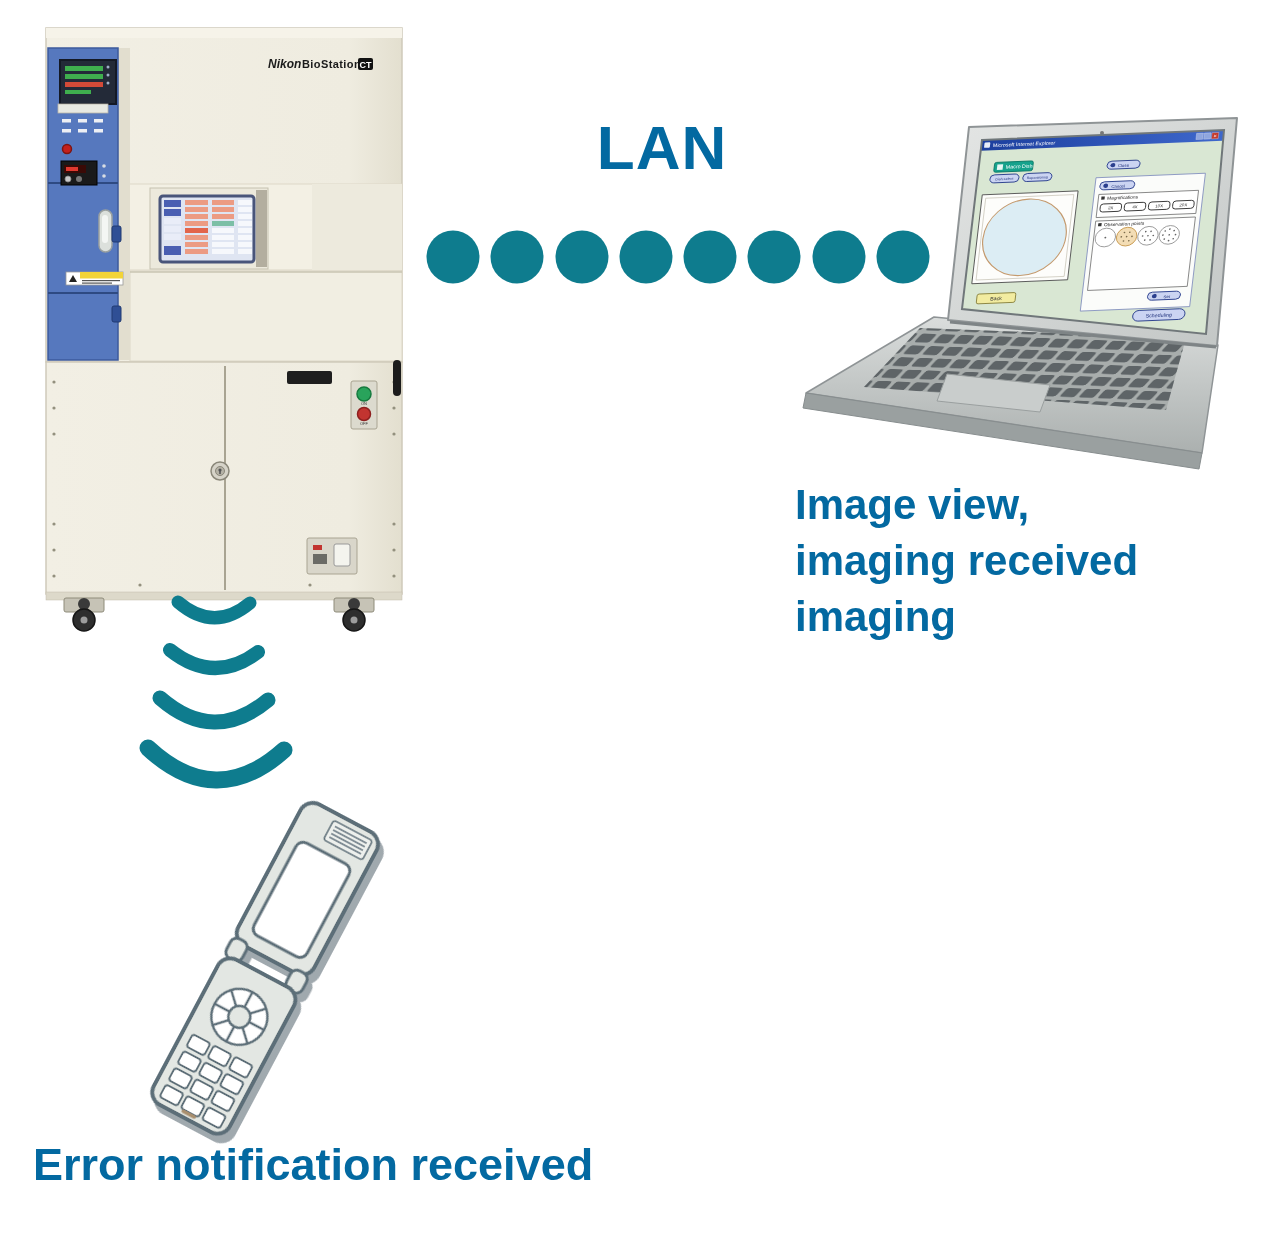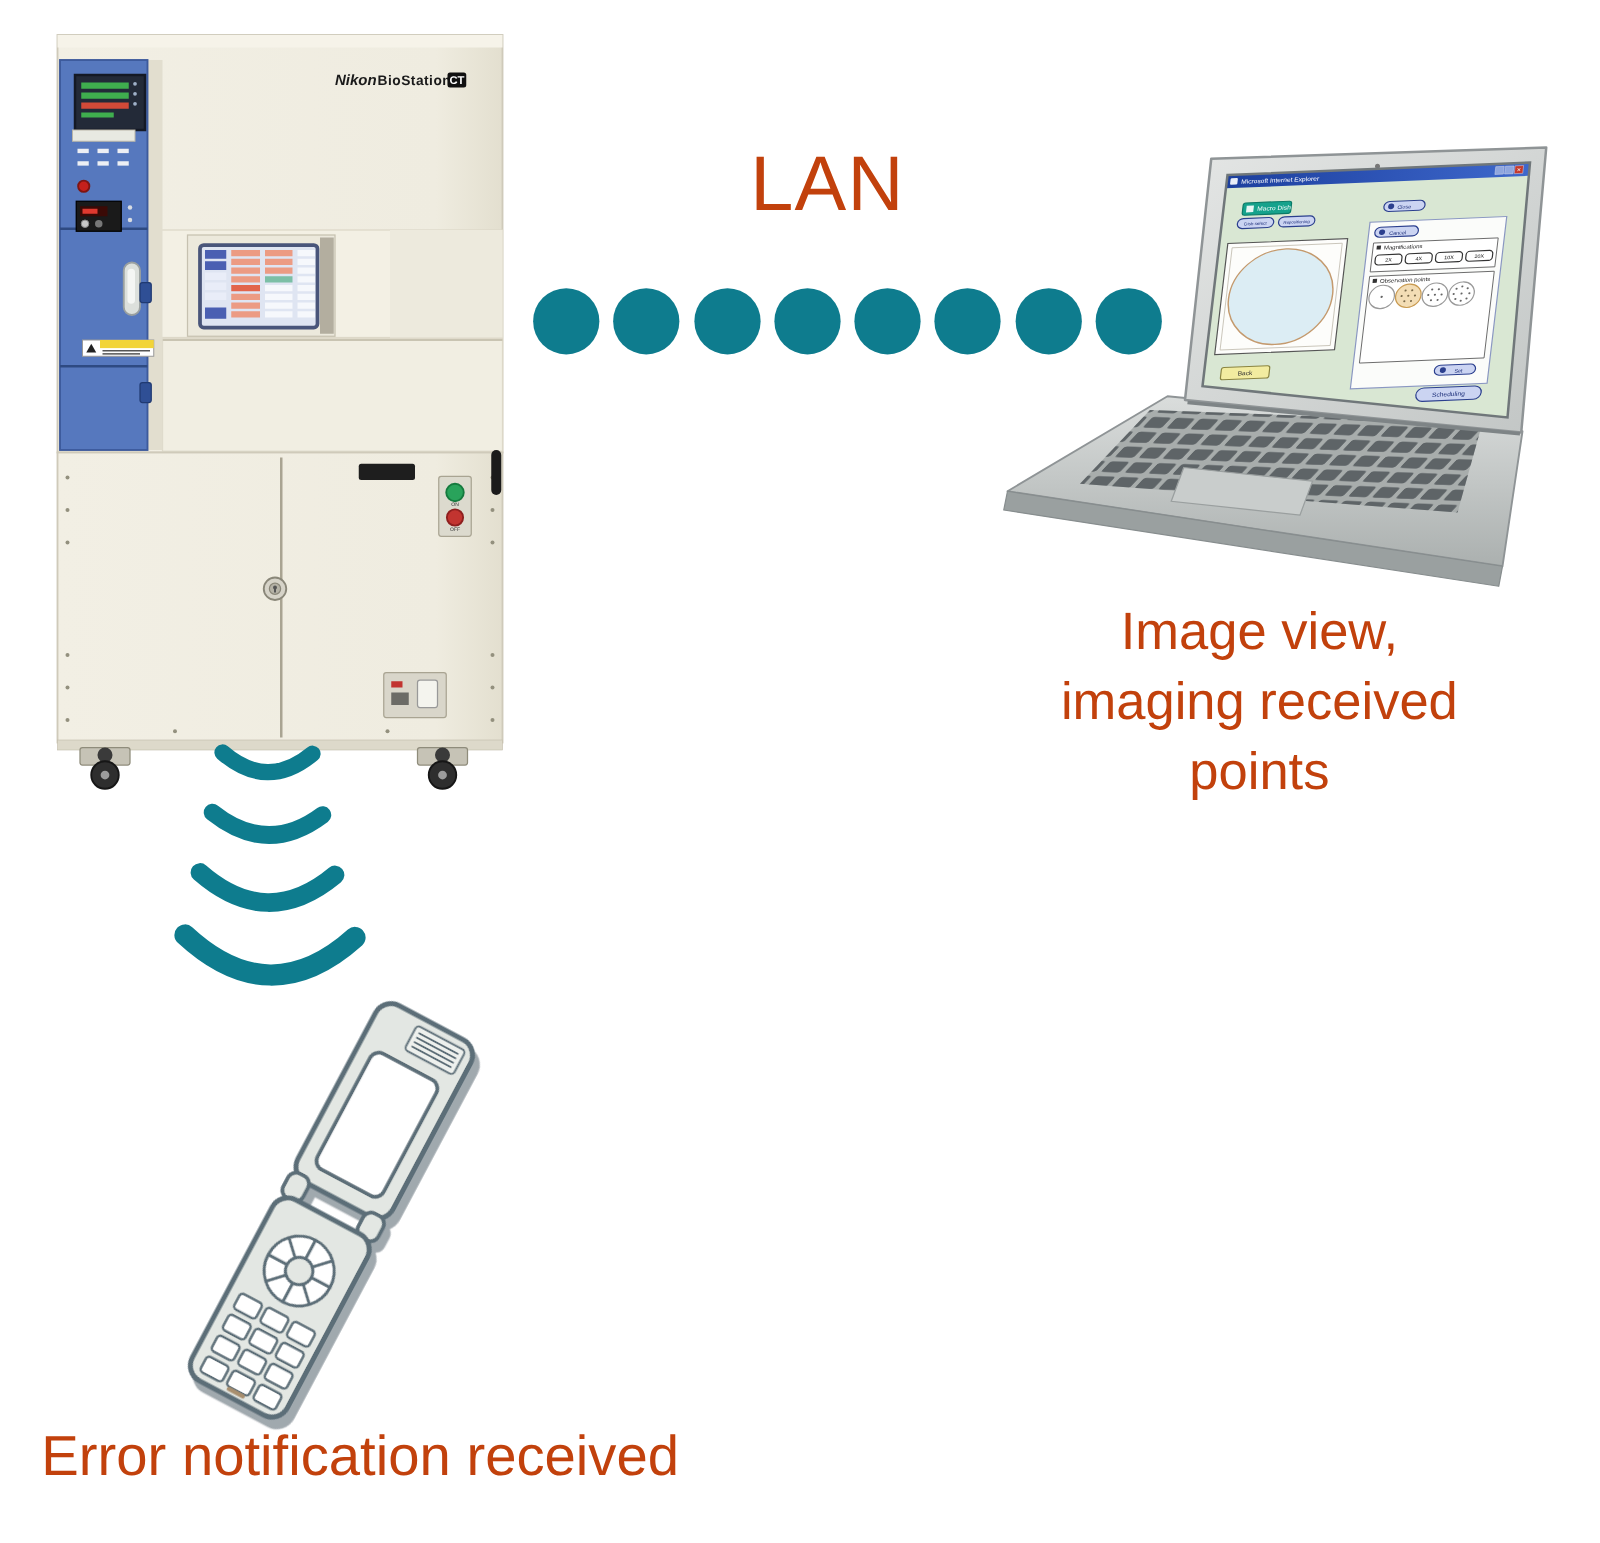--- a/index.html
+++ b/index.html
@@ -2,23 +2,23 @@
 <html><head>
 <meta charset="utf-8">
 <style>
   html,body{margin:0;padding:0;}
   body{
     width:1280px;height:1234px;position:relative;background:#ffffff;
     font-family:"Liberation Sans",sans-serif;color:#1a1a1a;overflow:hidden;
   }
   svg.scene{position:absolute;left:0;top:0;}
   svg{font-family:"Liberation Sans",sans-serif;}
-  .caption{position:absolute;font-weight:normal;color:#c2410c;}
+  .caption{position:absolute;font-weight:bold;color:#0369a1;}
   .lan-label{left:577px;top:112px;width:170px;text-align:center;font-size:62px;letter-spacing:1px;}
-  .laptop-caption{left:795px;top:477px;width:425px;text-align:center;font-size:42px;line-height:56px;}
+  .laptop-caption{left:795px;top:477px;width:425px;font-size:42px;line-height:56px;}
   .phone-caption{left:33px;top:1139px;font-size:45px;}
 </style>
 </head>
 <body>
 
 <svg class="scene" width="1280" height="1234" viewBox="0 0 1280 1234">
   <defs>
     <linearGradient id="bodyGrad" x1="0" y1="0" x2="1" y2="0">
       <stop offset="0" stop-color="#F2EFE4"></stop>
         <stop offset="0.85" stop-color="#EFECE0"></stop>
@@ -375,15 +375,15 @@
         <rect x="58" y="319" width="20" height="14" rx="3"></rect>
     </g>
     <rect x="36" y="333" width="16" height="3.5" rx="1.75" fill="#A98F6E"></rect>
   </g>
 </svg>
 
 <div class="caption lan-label">LAN</div>
 <div class="caption laptop-caption">
   <div>Image view,</div>
   <div>imaging received</div>
-  <div>points</div>
+  <div>imaging</div>
 </div>
 <div class="caption phone-caption">Error notification received</div>
 
 </body></html>

